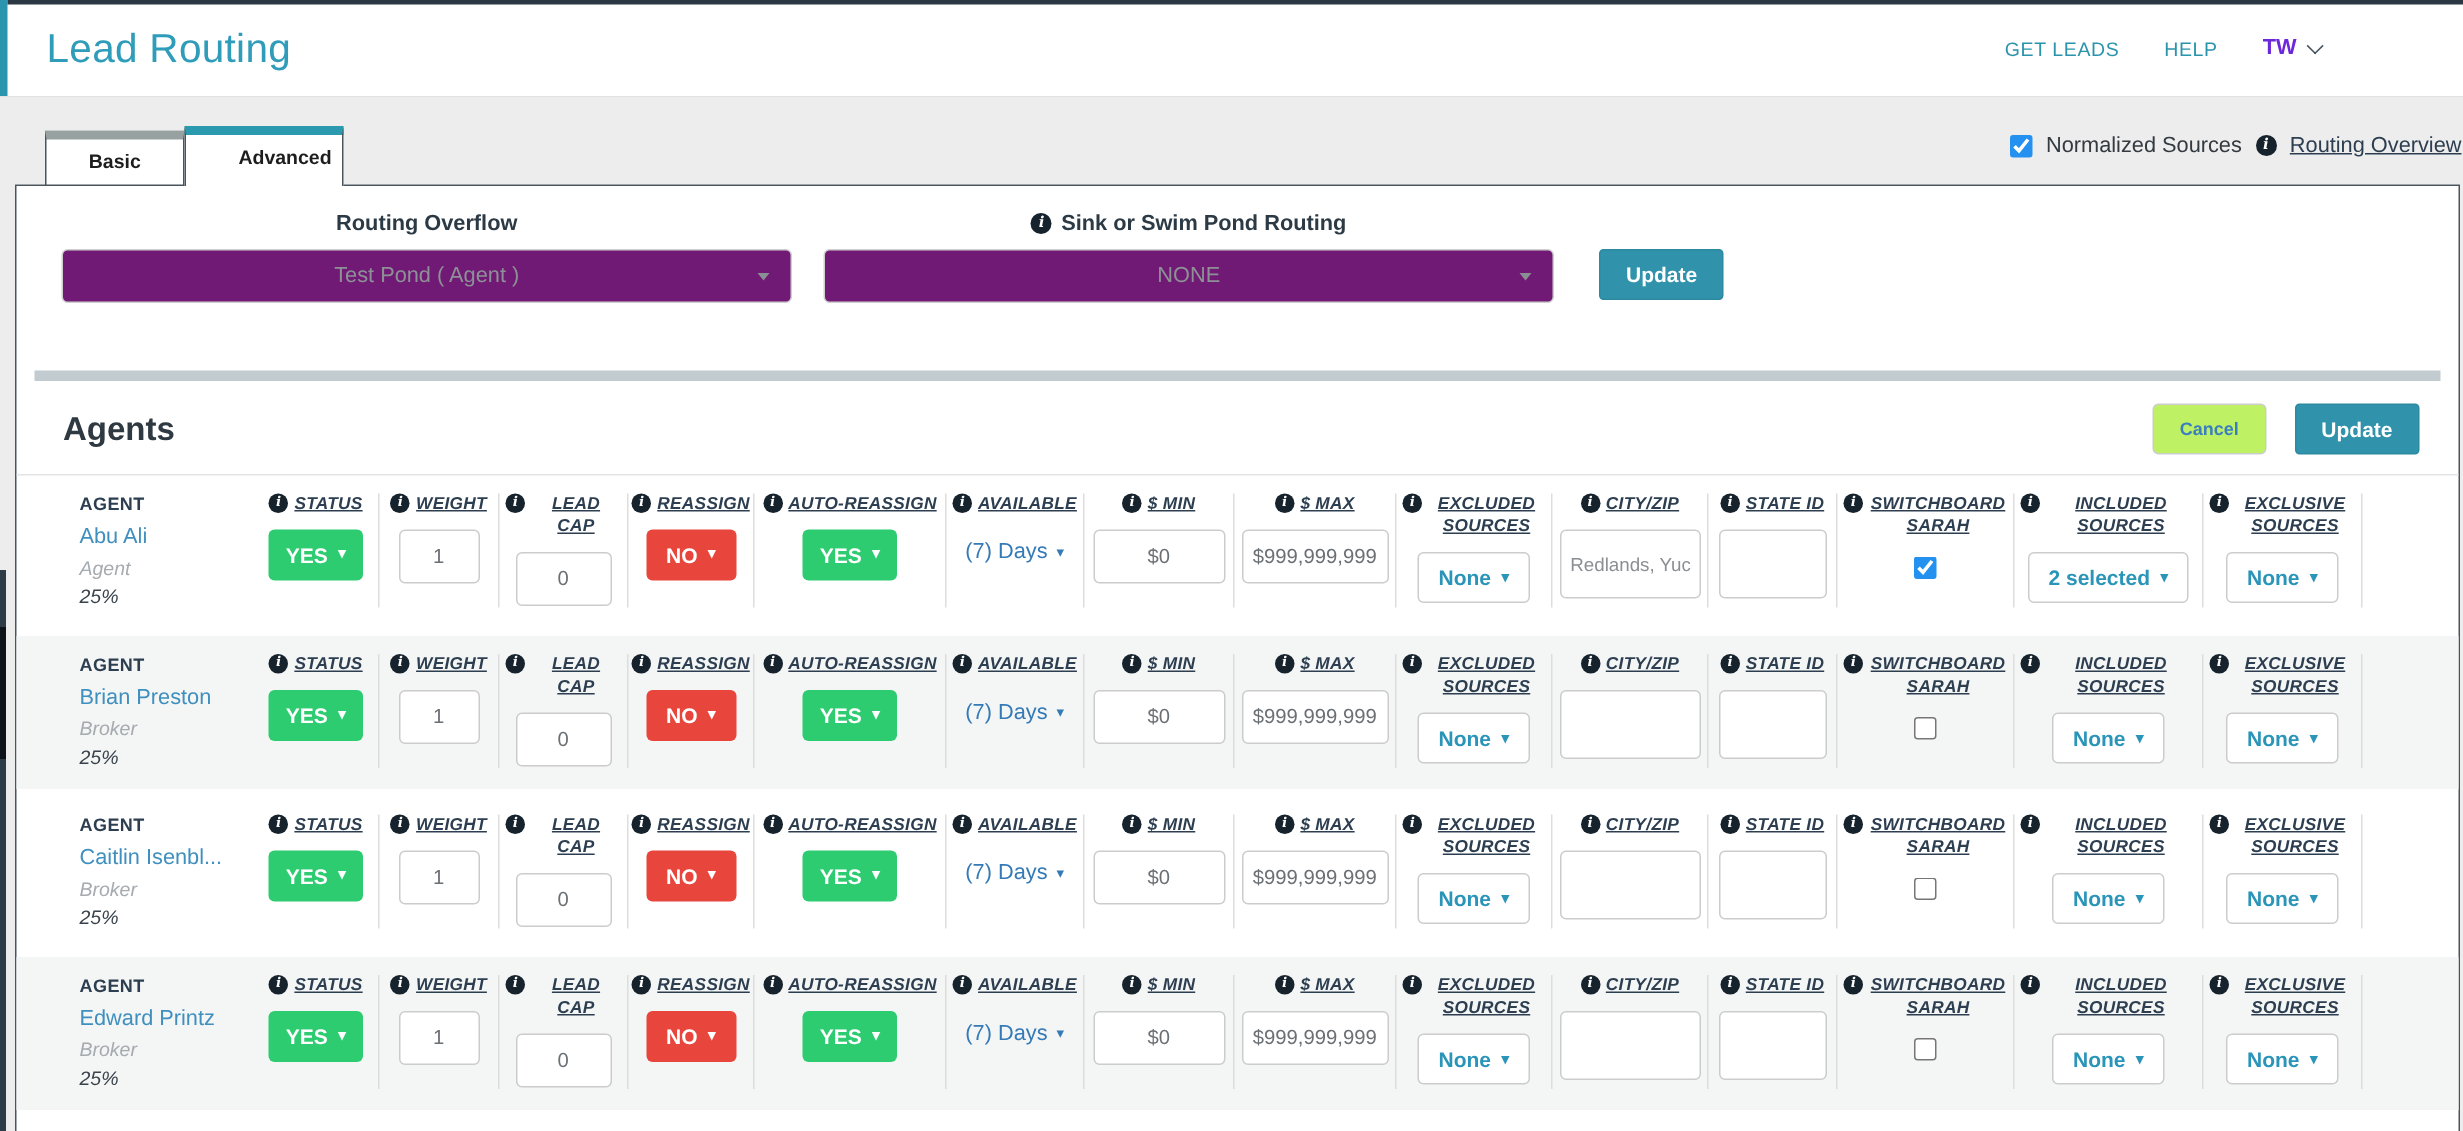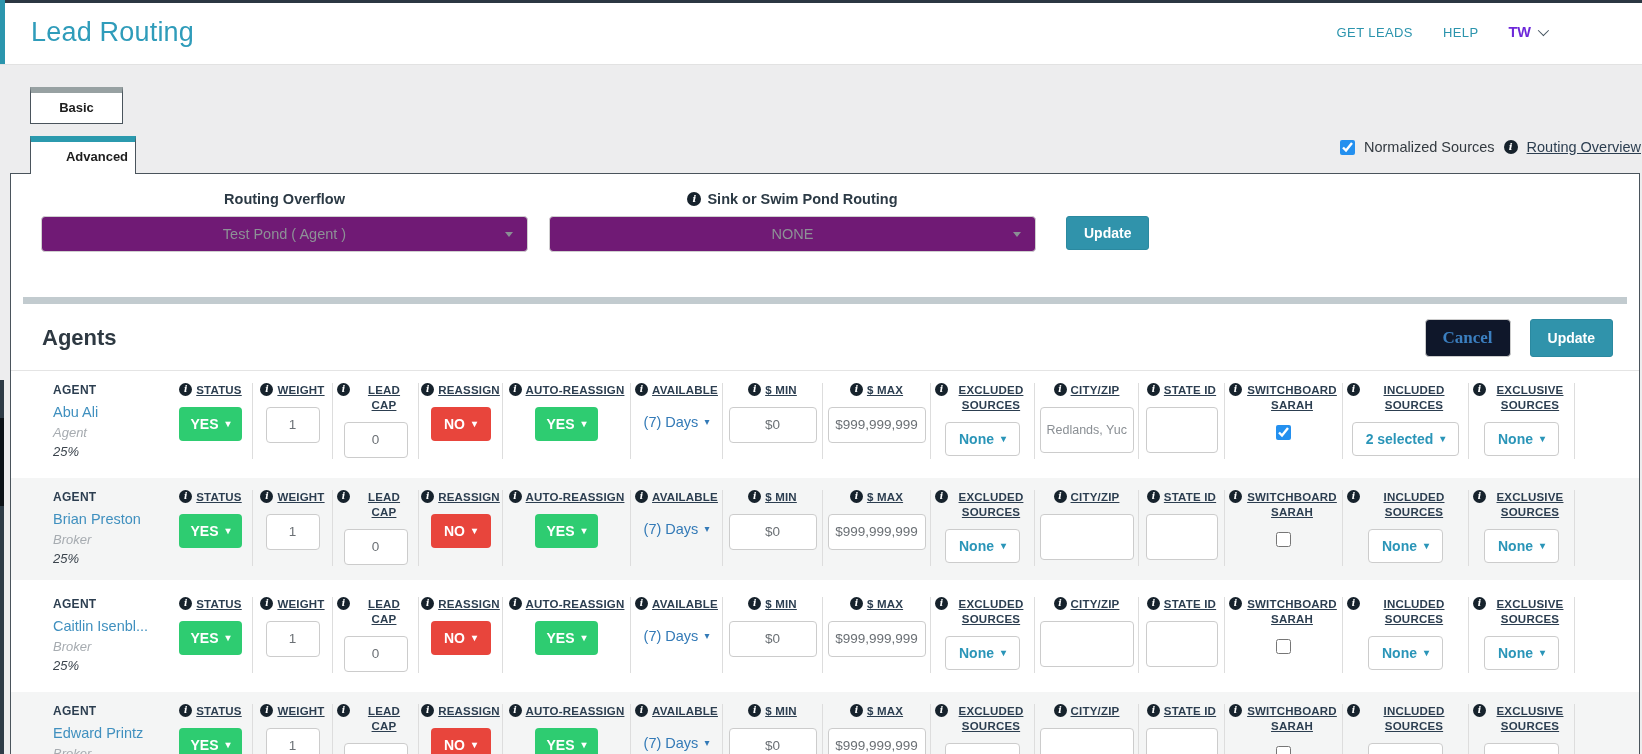--- a/index.html
+++ b/index.html
@@ -39,21 +39,21 @@
     display: inline-block;
   }
 
   
   .left-rail { position: absolute; left: 0; top: 380px; bottom: 0; width: 4px; background: #2e3c47; z-index: 5; }
   .left-rail-thumb { position: absolute; left: 0; top: 38px; width: 4px; height: 88px; background: #0d1318; }
 
   
   .page { margin: 0 2px 0 10px; }
   .tabs-row { display: flex; justify-content: space-between; align-items: flex-end; padding-top: 19px; }
-  .tabs { display: flex; gap: 13px; margin-left: 20px; flex-direction: column; }
+  .tabs { display: flex; margin-left: 20px; }
   .tab {
     background: #fff;
     border: 1px solid #4a545c;
     border-top: 6px solid #97a1a2;
     width: 93px;
     text-align: center;
     padding: 7px 0 8px;
     font-size: 13px;
     font-weight: bold;
     color: #1d1d1d;
@@ -126,22 +126,22 @@
   }
   .routing .btn-teal { margin-left: 30px; margin-top: 25px; }
 
   .divider { height: 7px; background: #c2cbcf; margin: 0 12px; }
 
   
   .agents-head { display: flex; justify-content: space-between; align-items: center; padding: 15px 26px 13px 31px; }
   .agents-title { font-size: 22px; font-weight: bold; color: #2e3942; }
   .agents-actions { display: flex; gap: 19px; }
   .btn-cancel {
-    background: #0f172a; border: 1px solid #ccc; color: #3b7fc0;
-    font-size: 17px; font-weight: bold; font-family: Liberation Serif, serif;
+    background: #bef264; border: 1px solid #ccc; color: #3b7fc0;
+    font-size: 12px; font-weight: bold; font-family: Liberation Sans, sans-serif;
     padding: 8px 17px; border-radius: 4px; cursor: pointer;
   }
 
   
   .rows { border-top: 1px solid #e4e4e4; padding-top: 0; }
   .agent-row {
     display: flex;
     align-items: stretch;
     padding: 12px 0 14px 40px;
     margin-bottom: 5px;
@@ -151,21 +151,21 @@
     display: flex; flex-direction: column; align-items: center;
     border-right: 1px solid #ddd;
     padding: 0 4px;
   }
   .cell-hdr {
     display: flex; align-items: flex-start; justify-content: center; gap: 4px;
     text-align: center; line-height: 1.3; margin-bottom: 9px;
   }
   .hdr-label {
     font-size: 11.5px; font-weight: bold; color: #2c3e50;
-    text-decoration: underline; letter-spacing: 0.2px;
+    text-decoration: underline; letter-spacing: 0.2px; font-style: italic;
   }
 
   .c-agent   { width: 118px; border-right: none; align-items: flex-start; padding-left: 2px; }
   .c-status  { width: 84px; }
   .c-weight  { width: 80px; }
   .c-leadcap { width: 86px; }
   .c-reassign{ width: 84px; }
   .c-auto    { width: 128px; }
   .c-avail   { width: 92px; }
   .c-min     { width: 100px; }

